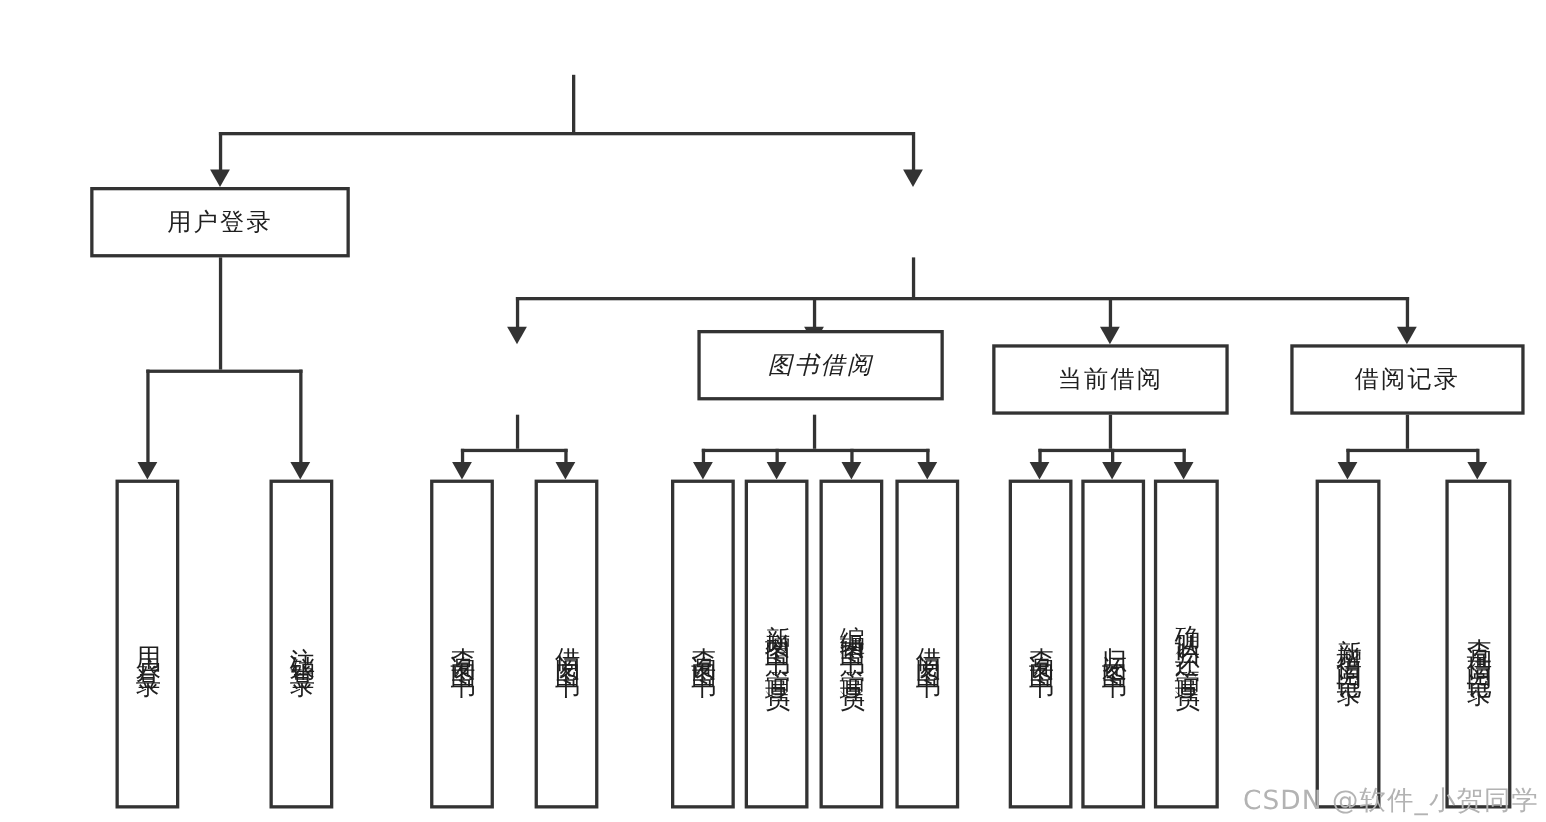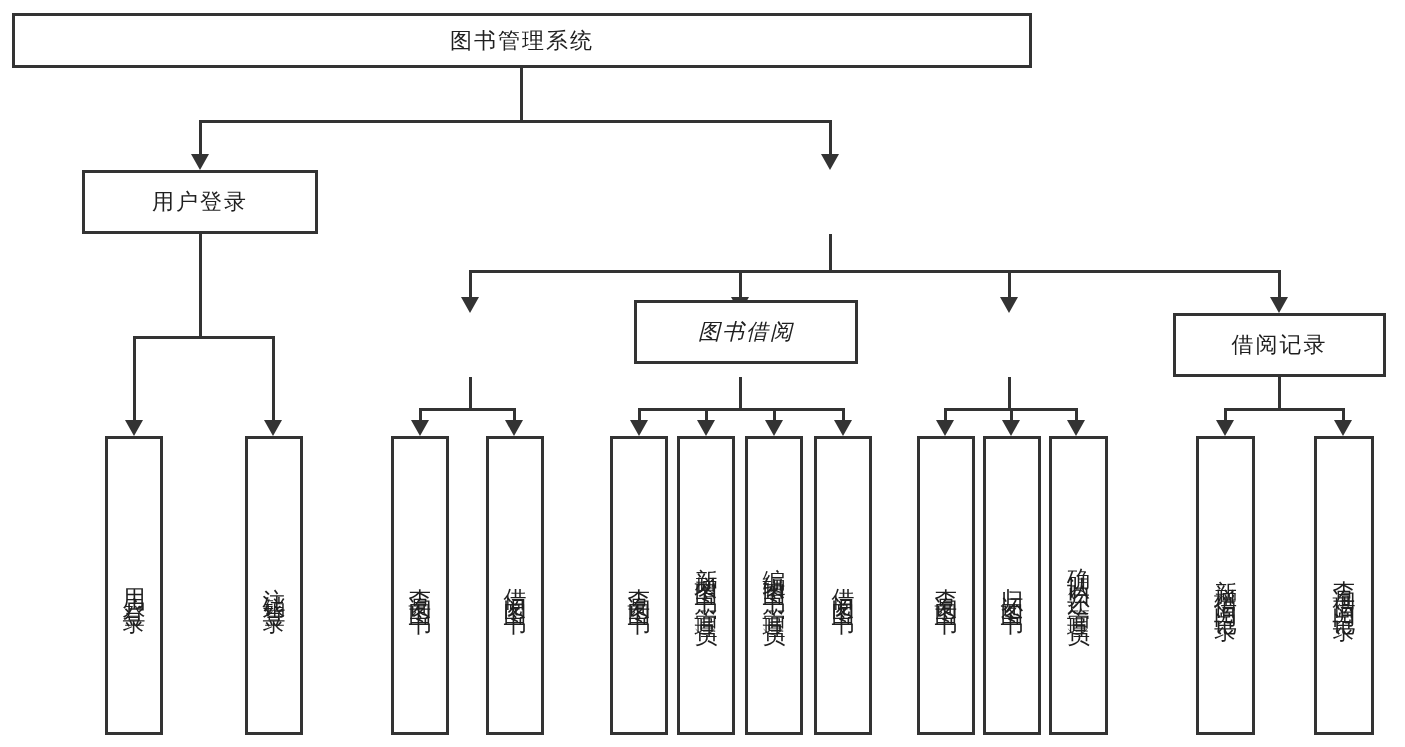--- a/index.html
+++ b/index.html
@@ -31,23 +31,20 @@
   #watermark{
     position:absolute;right:6px;bottom:4px;
     font-size:24px;color:#b3b3b3;letter-spacing:1px;white-space:nowrap;
   }
 </style>
 </head>
 <body>
 
 <div id="canvas">
 
-  <div class="box" style="left:12px;top:13px;width:1020px;height:55px;">
-    <span>图书管理系统</span>
-  </div>
 
   <div class="v" style="left:520px;top:68px;height:52px;"></div>
   <div class="h" style="left:199px;top:120px;width:632px;"></div>
   <div class="v" style="left:199px;top:120px;height:36px;"></div>
   <div class="ah" style="left:191px;top:154px;"></div>
   <div class="v" style="left:829px;top:120px;height:36px;"></div>
   <div class="ah" style="left:821px;top:154px;"></div>
 
   <div class="box" style="left:82px;top:170px;width:236px;height:64px;">
     <span>用户登录</span>
@@ -66,20 +63,23 @@
   <div class="ah" style="left:461px;top:297px;"></div>
   <div class="v" style="left:739px;top:270px;height:29px;"></div>
   <div class="ah" style="left:731px;top:297px;"></div>
   <div class="v" style="left:1008px;top:270px;height:29px;"></div>
   <div class="ah" style="left:1000px;top:297px;"></div>
   <div class="v" style="left:1278px;top:270px;height:29px;"></div>
   <div class="ah" style="left:1270px;top:297px;"></div>
 
   <div class="box" style="left:634px;top:300px;width:224px;height:64px;font-style:italic;">
     <span>图书借阅</span>
+  </div>
+  <div class="box" style="left:902px;top:313px;width:215px;height:64px;">
+    <span>当前借阅</span>
   </div>
   <div class="box" style="left:1173px;top:313px;width:213px;height:64px;">
     <span>借阅记录</span>
   </div>
 
   <div class="v" style="left:469px;top:377px;height:31px;"></div>
   <div class="h" style="left:419px;top:408px;width:97px;"></div>
   <div class="v" style="left:419px;top:408px;height:14px;"></div>
   <div class="ah" style="left:411px;top:420px;"></div>
   <div class="v" style="left:513px;top:408px;height:14px;"></div>
@@ -149,14 +149,15 @@
     <span class="vtext">确认归还（管理员）</span>
   </div>
 
   <div class="vbox" style="left:1196px;top:436px;width:59px;height:299px;">
     <span class="vtext">新增借阅记录</span>
   </div>
   <div class="vbox" style="left:1314px;top:436px;width:60px;height:299px;">
     <span class="vtext">查询借阅记录</span>
   </div>
 
+  <div id="watermark">CSDN @软件_小贺同学</div>
 
 </div>
 
 </body></html>

